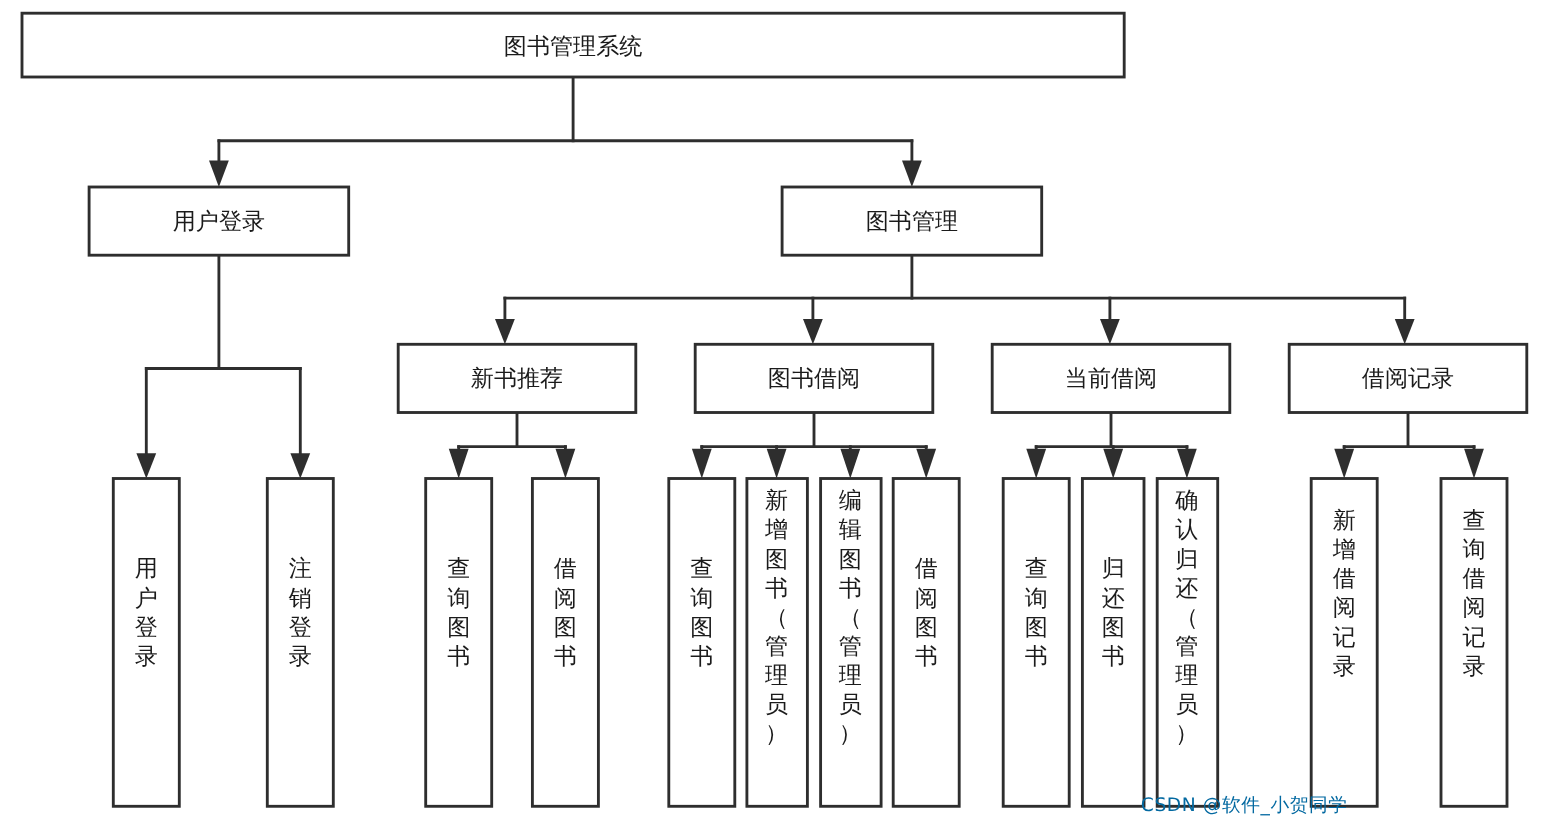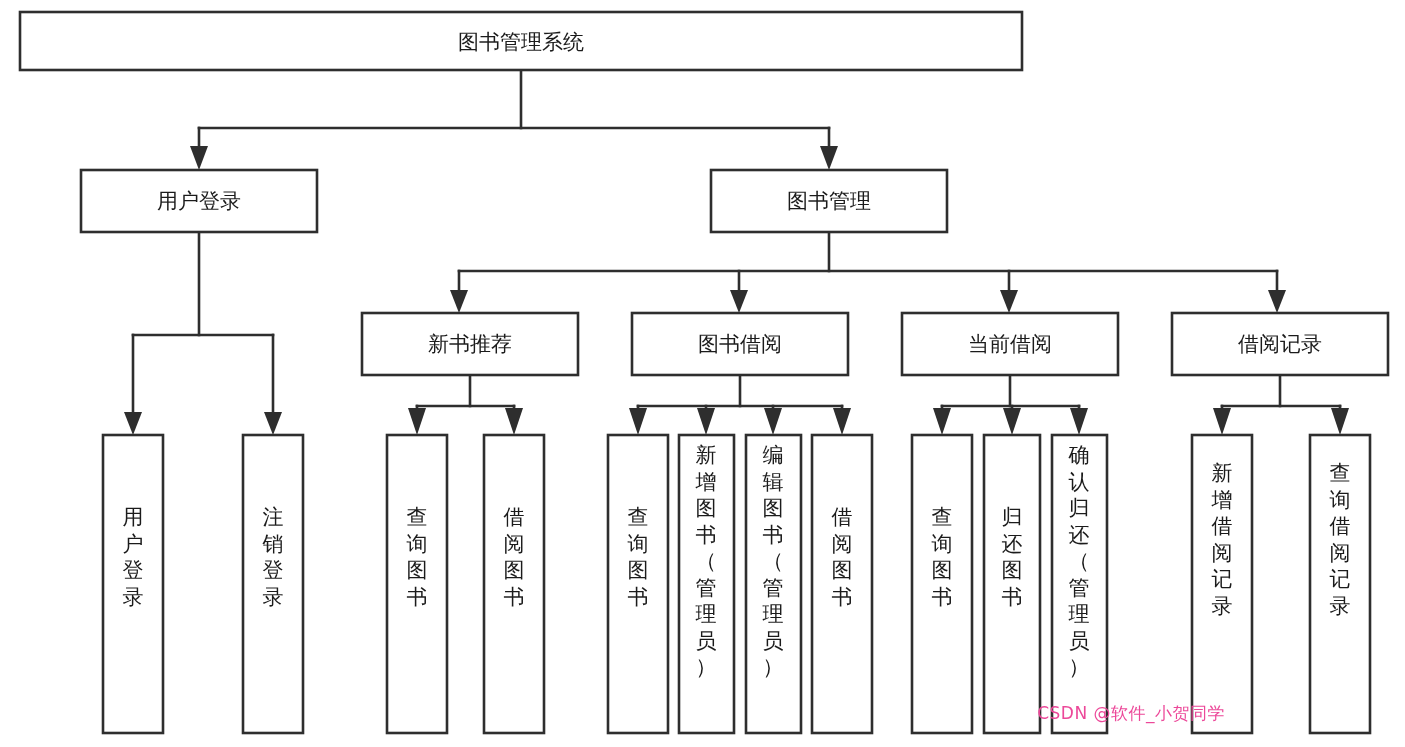--- a/index.html
+++ b/index.html
@@ -50,24 +50,24 @@
     fill: none;
     stroke-linecap: square;
   }
   .arrow-head {
     fill: #2e2e2e;
     stroke: none;
   }
   .watermark {
     position: absolute;
     right: 8px;
-    bottom: 22px;
+    bottom: 4px;
     font-family: "DejaVu Sans", "Liberation Sans", sans-serif;
     font-size: 17px;
-    color: #ec4899;
+    color: #0369a1;
     letter-spacing: 0.5px;
     white-space: nowrap;
     user-select: none;
   }
 </style>
 </head>
 <body>
 
 <div id="diagram-root">
   <svg class="flow" viewBox="0 0 1405 747" xmlns="http://www.w3.org/2000/svg">

